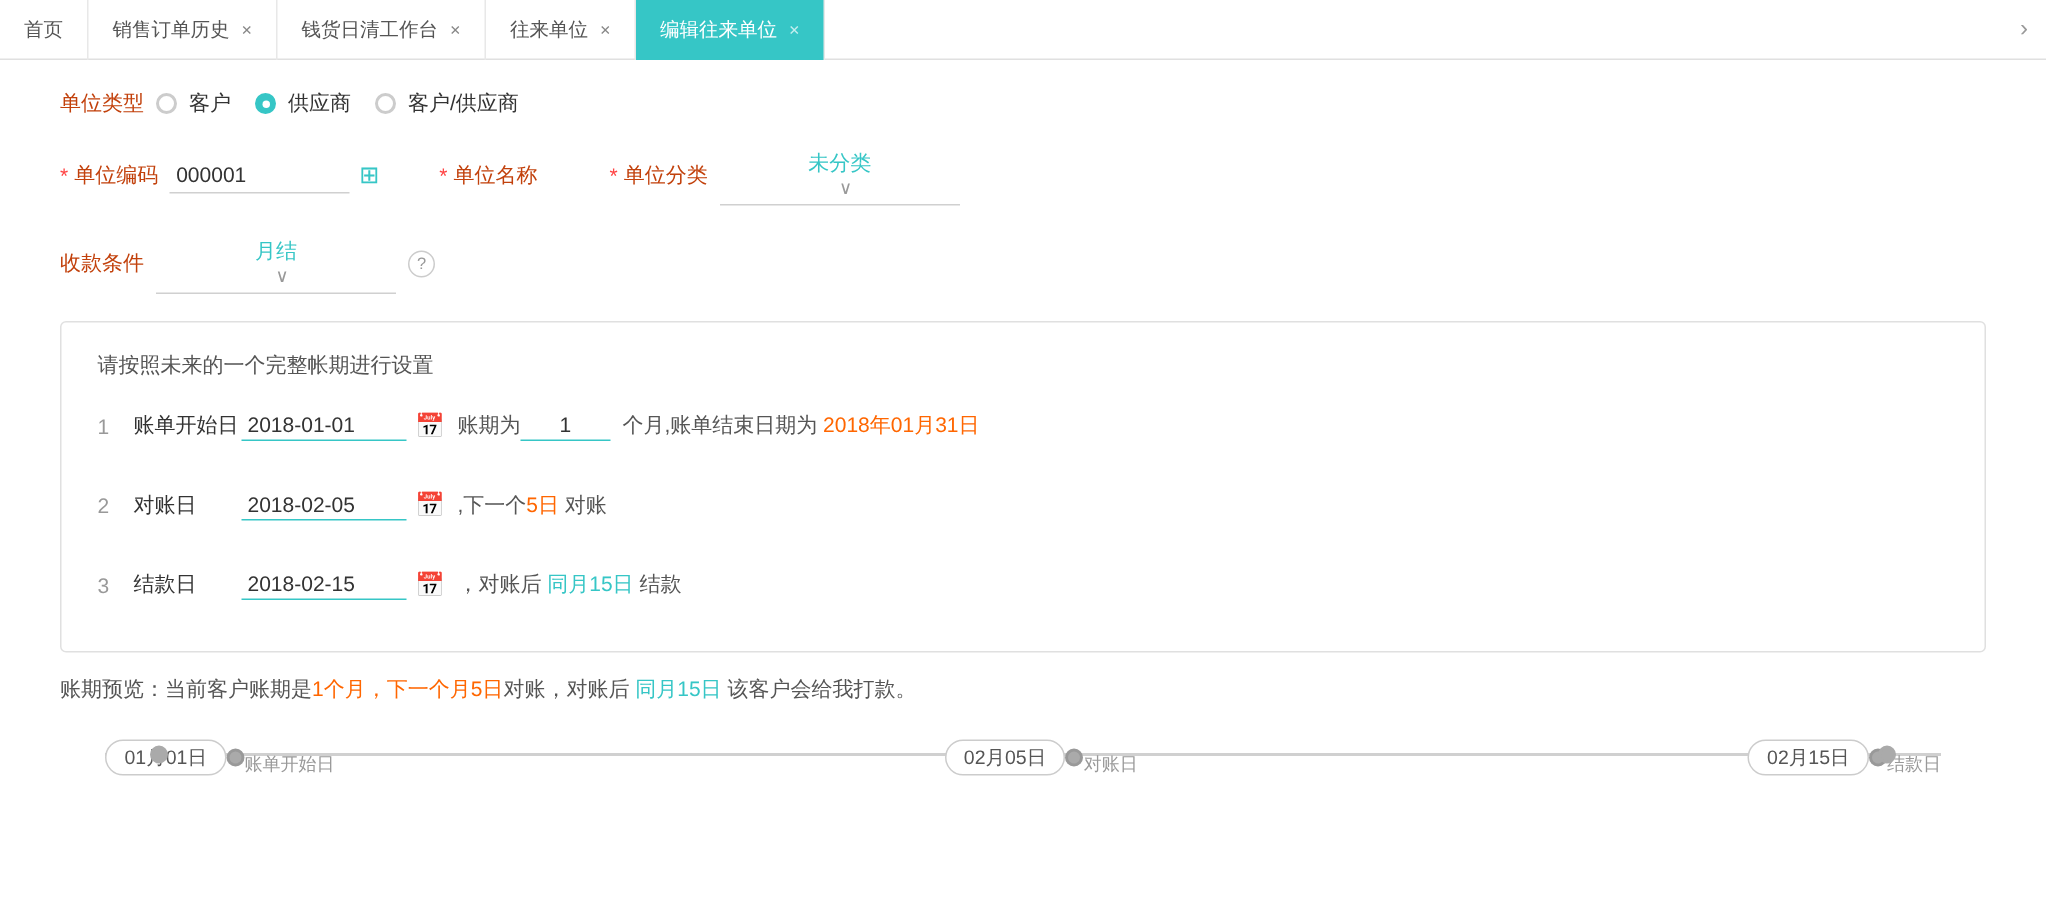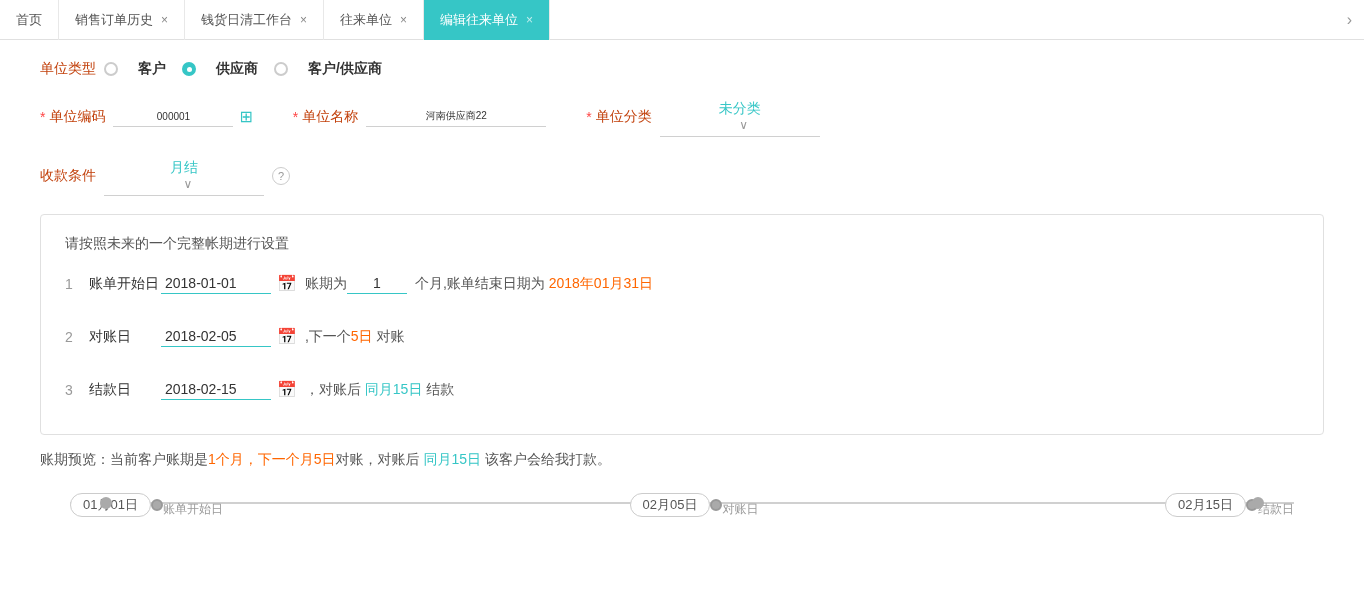--- a/index.html
+++ b/index.html
@@ -70,23 +70,22 @@
       margin-right: 4px;
     }
     .radio-group {
       display: flex;
       align-items: center;
       gap: 16px;
     }
     .radio-item {
       display: flex;
       align-items: center;
-      gap: 20px;
-      cursor: pointer;
-      font-weight: bold;
+      gap: 8px;
+      cursor: pointer;
     }
     .radio-circle {
       width: 14px;
       height: 14px;
       border-radius: 50%;
       border: 2px solid #ccc;
       background: #fff;
       display: inline-flex;
       align-items: center;
       justify-content: center;
@@ -99,25 +98,24 @@
       content: '';
       width: 5px;
       height: 5px;
       border-radius: 50%;
       background: #fff;
     }
     .form-input {
       border: none;
       border-bottom: 1px solid #d0d0d0;
       padding: 4px 4px;
-      font-size: 10px;
+      font-size: 14px;
       color: #333;
       outline: none;
       background: transparent;
-      text-align: center;
     }
     .form-field {
       display: flex;
       align-items: center;
       margin-right: 40px;
     }
     .calendar-icon {
       color: #36c6c6;
       cursor: pointer;
       margin-left: 6px;
@@ -313,21 +311,20 @@
   <div class="form-row">
     <div class="form-field">
       <span class="required-star">*</span>
       <span class="form-label">单位编码</span>
       <input class="form-input" style="width: 120px;" value="000001">
       <span class="calendar-icon">⊞</span>
     </div>
     <div class="form-field">
       <span class="required-star">*</span>
       <span class="form-label">单位名称</span>
-      <input class="form-input" style="width: 180px;" value="河南供应商22">
     </div>
     <div class="form-field">
       <span class="required-star">*</span>
       <span class="form-label">单位分类</span>
       <div class="dropdown-wrapper" style="width:160px;">
         <span class="dropdown-value">未分类</span>
         <span class="dropdown-arrow">∨</span>
       </div>
     </div>
   </div>

